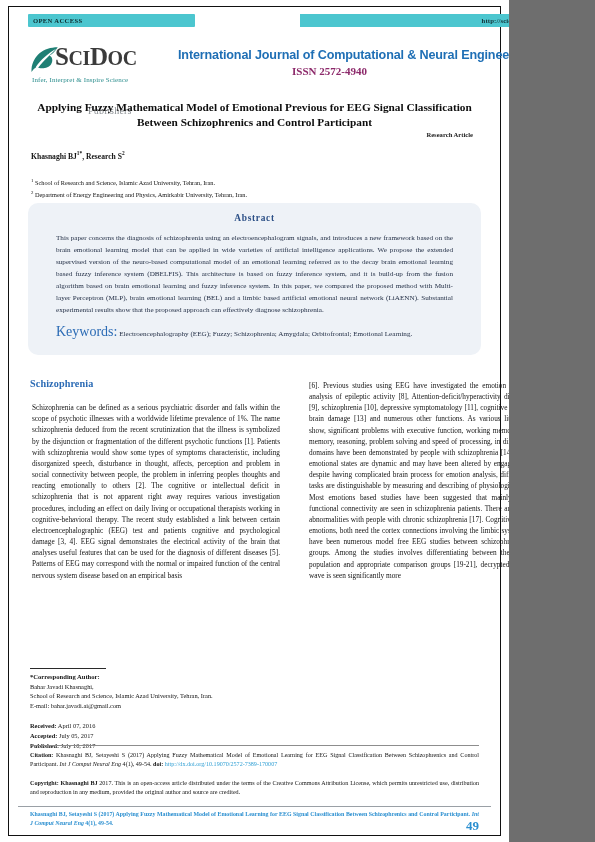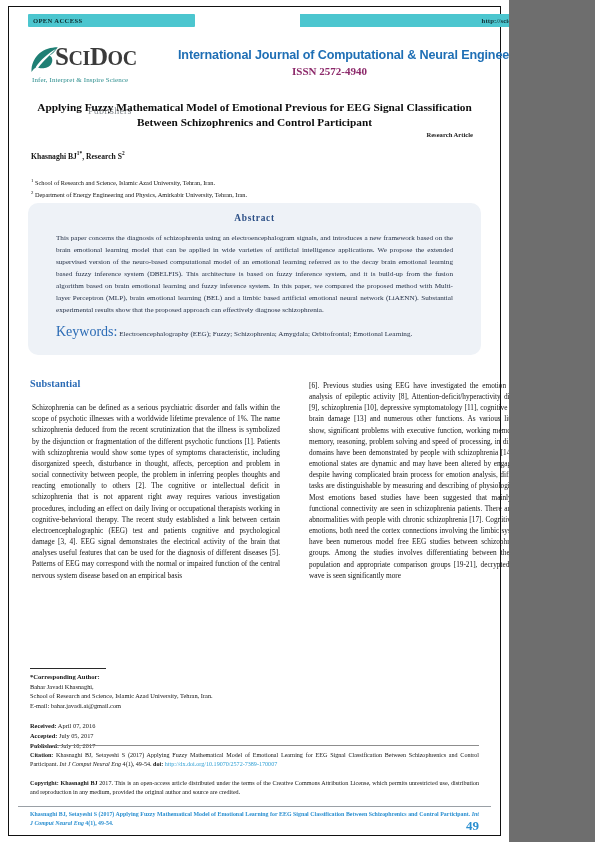--- a/index.html
+++ b/index.html
@@ -380,21 +380,21 @@
 
   <div class="abstract-box">
     <div class="abstract-title">Abstract</div>
     <div class="abstract-body">This paper concerns the diagnosis of schizophrenia using an electroencephalogram signals, and introduces a new framework based on the brain emotional learning model that can be applied in wide varieties of artificial intelligence applications. We propose the extended supervised version of the neuro-based computational model of an emotional learning referred as to the decay brain emotional learning based fuzzy inference system (DBELFIS). This architecture is based on fuzzy inference system, and it is build-up from the fusion algorithm based on brain emotional learning and fuzzy inference system. In this paper, we compared the proposed method with Multi-layer Perceptron (MLP), brain emotional learning (BEL) and a limbic based artificial emotional neural network (LiAENN). Substantial experimental results show that the proposed approach can effectively diagnose schizophrenia.</div>
     <div class="keywords">
       <span class="kw-label">Keywords:</span><span> Electroencephalography (EEG); Fuzzy; Schizophrenia; Amygdala; Orbitofrontal; Emotional Learning.</span>
     </div>
   </div>
 
   <div class="col col-left">
-    <div class="sec-head">Substantial</div>
+    <div class="sec-head">Schizophrenia</div>
     <p>Schizophrenia can be defined as a serious psychiatric disorder and falls within the scope of psychotic illnesses with a worldwide lifetime prevalence of 1%. The name schizophrenia deduced from the recent scrutinization that the illness is symbolized by the disjunction or fragmentation of the different psychotic functions [1]. Patients with schizophrenia would show some types of symptoms characteristic, including disorganized speech, disturbance in thought, affects, perception and problem in social connectivity between people, the problem in inferring peoples thoughts and reacting emotionally to others [2]. The cognitive or intellectual deficit in schizophrenia that is not apparent right away requires various investigation procedures, including an effect on daily living or occupational therapists working in cognitive-behavioral therapy. The recent study established a link between certain electroencephalographic (EEG) test and patients cognitive and psychological damage [3, 4]. EEG signal demonstrates the electrical activity of the brain that analyses useful features that can be used for the diagnosis of different diseases [5]. Patterns of EEG may correspond with the normal or impaired function of the central nervous system disease based on an empirical basis</p>
   </div>
   <div class="col col-right">
     <p>[6]. Previous studies using EEG have investigated the emotion recognition [7], analysis of epileptic activity [8], Attention-deficit/hyperactivity disorder (ADHD) [9], schizophrenia [10], depressive symptomatology [11], cognitive processing [12], brain damage [13] and numerous other functions. As various literature reviews show, significant problems with executive function, working memory and episodic memory, reasoning, problem solving and speed of processing, in different cognitive domains have been demonstrated by people with schizophrenia [14, 15]. However, emotional states are dynamic and may have been altered by engaging in the task, despite having complicated brain process for emotion analysis, different emotional tasks are distinguishable by measuring and describing of physiological signals [16]. Most emotions based studies have been suggested that mainly alterations in functional connectivity are seen in schizophrenia patients. There are also cognitive abnormalities with people with chronic schizophrenia [17]. Cognitive processes and emotions, both need the cortex connections involving the limbic system [18]. There have been numerous model free EEG studies between schizophrenics and other groups. Among the studies involves differentiating between the target patients population and appropriate comparison groups [19-21], decrypted increased slow wave is seen significantly more</p>
   </div>
 
   <div class="corr-rule"></div>
   <div class="corr">
     <div class="hd">*Corresponding Author:</div>
     <div>Bahar Javadi Khasnaghi,</div>

